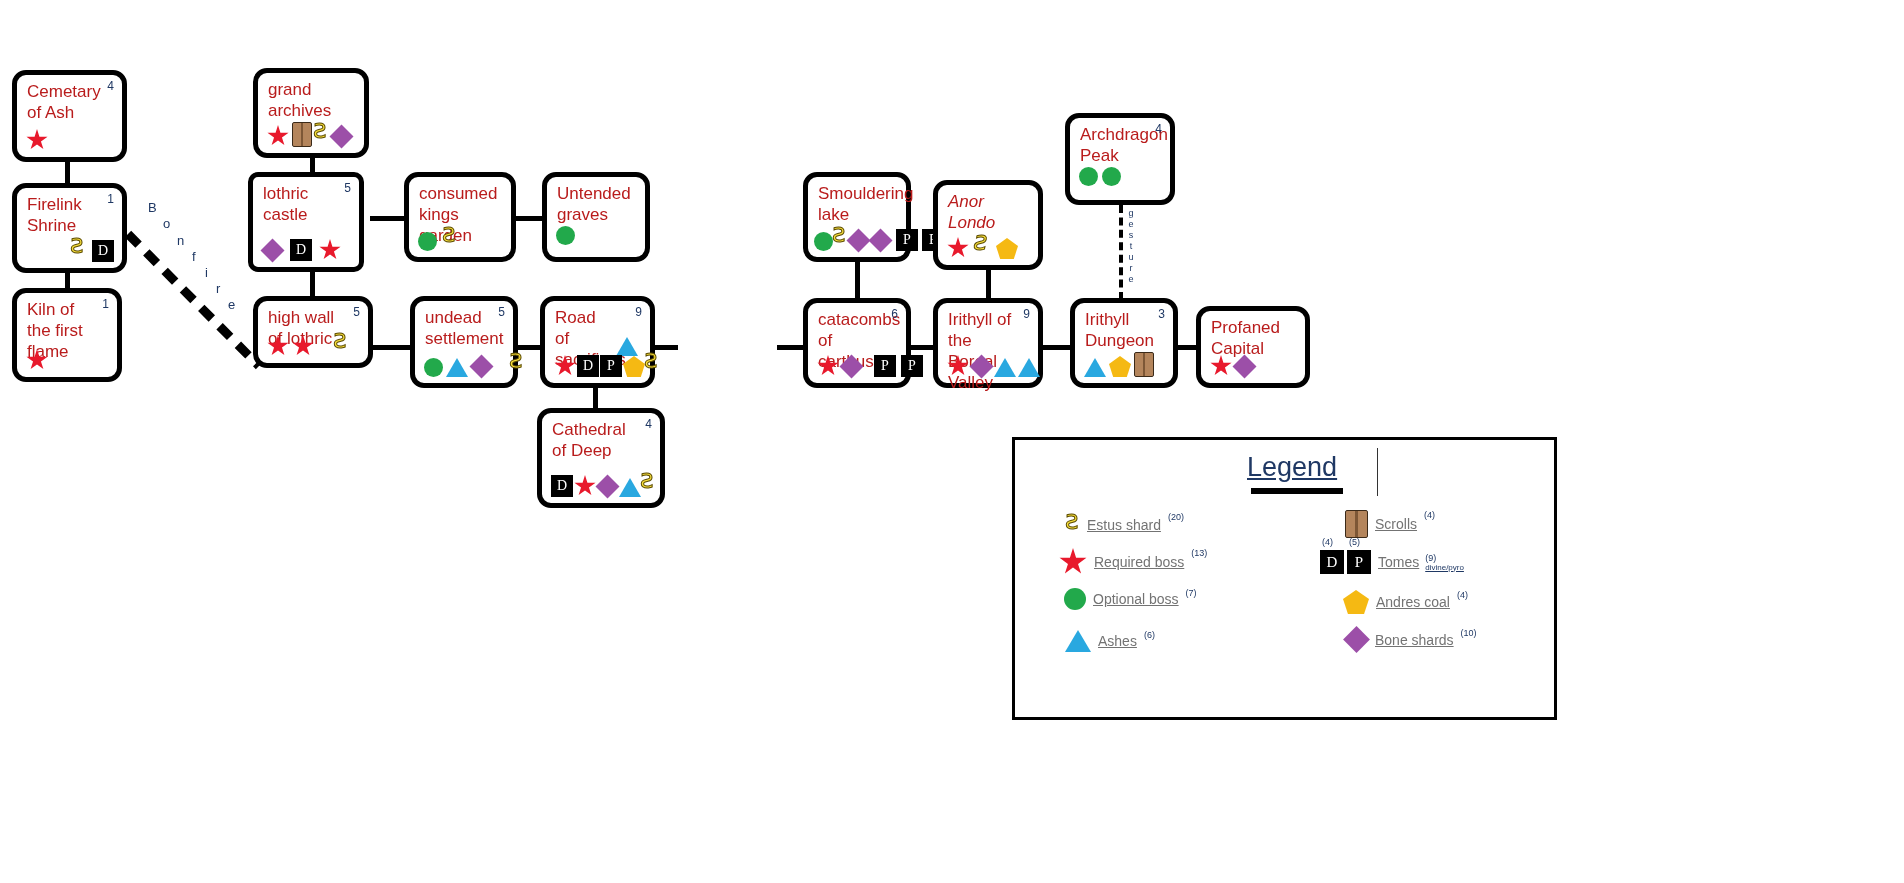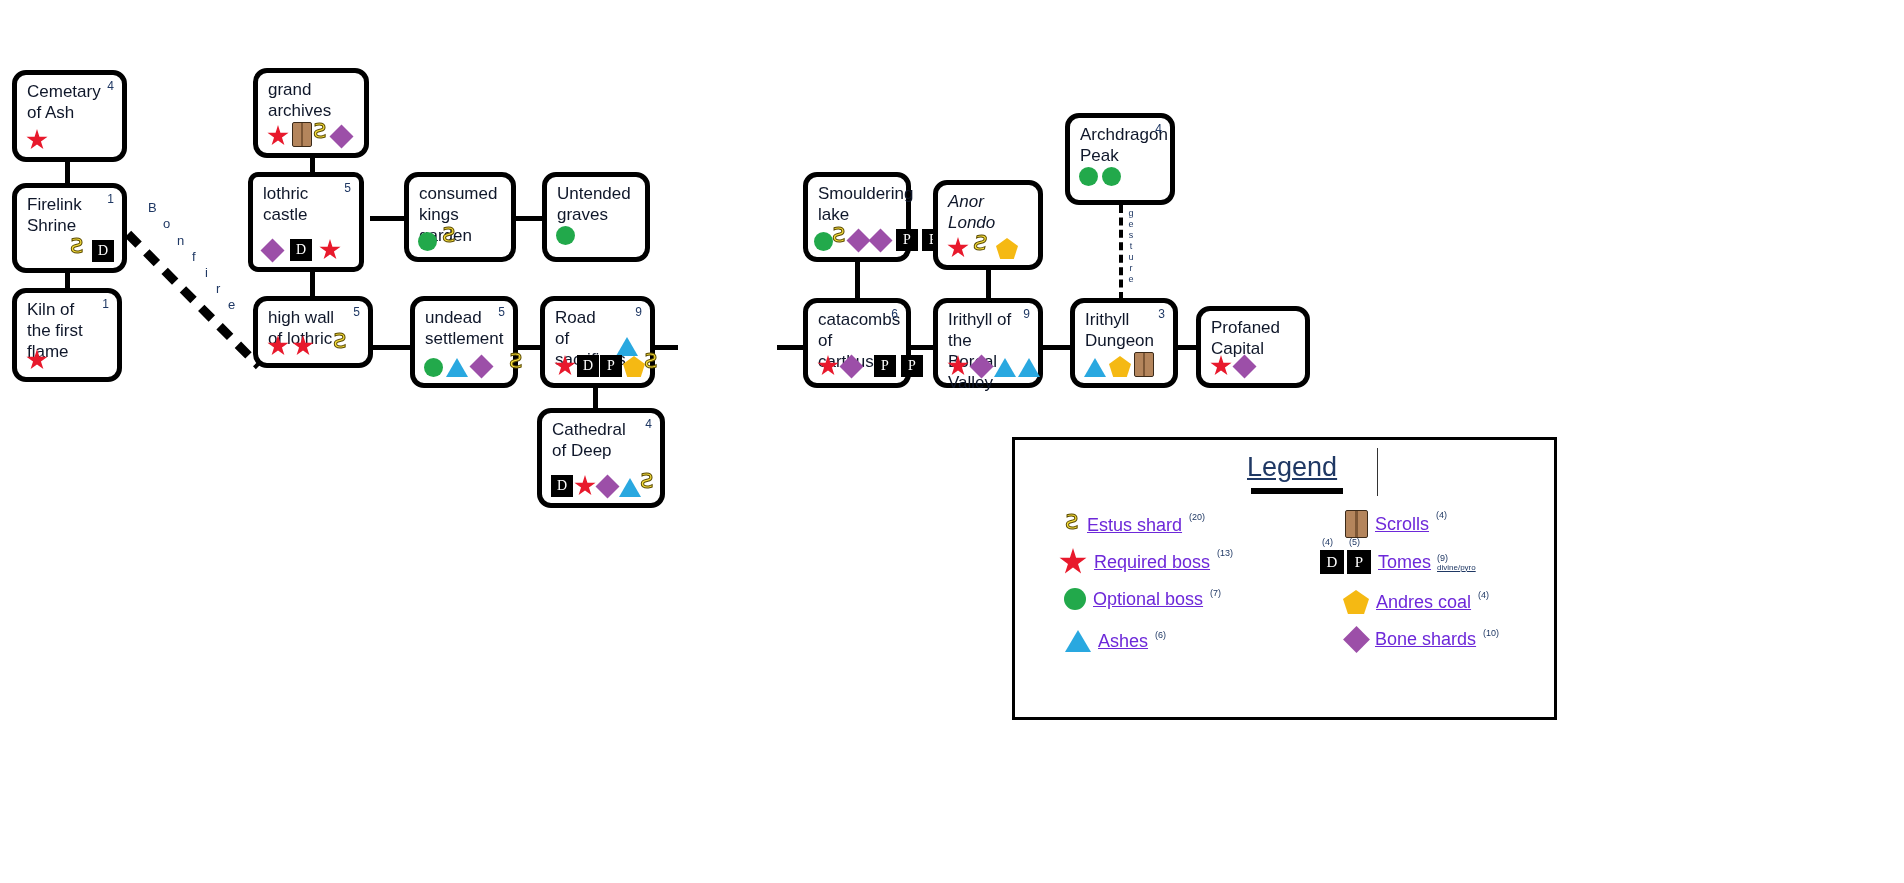--- a/index.html
+++ b/index.html
@@ -1,20 +1,20 @@
 <!DOCTYPE html>
 <html><head>
 <meta charset="utf-8">
 <style>
   html,body{margin:0;padding:0;background:#ffffff;}
   body{width:1904px;height:883px;position:relative;font-family:"Liberation Sans",sans-serif;overflow:hidden;}
   #canvas{position:absolute;left:0;top:0;width:1904px;height:883px;}
 
   .node{position:absolute;box-sizing:border-box;border:5px solid #000;border-radius:14px;background:#fff;}
-  .node .title{position:absolute;left:10px;top:6px;right:26px;font-size:17px;line-height:21px;color:#0f172a;}
+  .node .title{position:absolute;left:10px;top:6px;right:26px;font-size:17px;line-height:21px;color:#b91c1c;}
   .node .count{position:absolute;right:8px;top:4px;font-size:12px;color:#1f3864;}
   .node .icons{position:absolute;left:9px;right:6px;bottom:6px;display:flex;align-items:flex-end;gap:3px;height:26px;}
   .node .icons.spread{gap:7px;}
 
   
   .ic{display:inline-block;position:relative;flex:0 0 auto;}
   .ic-star{width:22px;height:22px;background:#e8192c;
     clip-path:polygon(50% 0%,61% 35%,98% 35%,68% 57%,79% 91%,50% 70%,21% 91%,32% 57%,2% 35%,39% 35%);}
   .ic-circle{width:19px;height:19px;border-radius:50%;background:#22a94b;}
   .ic-tri{width:0;height:0;border-left:11px solid transparent;border-right:11px solid transparent;border-bottom:19px solid #29a8e0;}
@@ -39,21 +39,21 @@
 
   .gesture-line{position:absolute;border-left:4px dashed #000;}
   .gesture-label{position:absolute;font-size:9px;color:#1f3864;line-height:10px;text-align:center;width:10px;}
 
   
   #legend{position:absolute;left:1012px;top:437px;width:545px;height:283px;border:3px solid #000;background:#fff;box-sizing:border-box;}
   #legend .lg-title{position:absolute;left:232px;top:12px;font-size:27px;color:#1f3864;text-decoration:underline;}
   #legend .lg-titlebar{position:absolute;left:236px;top:48px;width:92px;height:6px;background:#000;}
   #legend .lg-divider{position:absolute;left:362px;top:8px;width:1px;height:48px;background:#333;}
   .lg-row{position:absolute;display:flex;align-items:center;gap:7px;}
-  .lg-label{font-size:18px;color:#6d28d9;text-decoration:underline;}
+  .lg-label{font-size:14px;color:#737373;text-decoration:underline;}
   .lg-sup{font-size:9px;color:#1f3864;vertical-align:super;text-decoration:none;}
   .lg-sub{font-size:8px;color:#1f3864;text-decoration:underline;}
 </style>
 </head>
 <body>
 
 <div id="canvas">
 
   <div class="conn vconn" style="left:65px;top:160px;height:28px;"></div>
   <div class="conn vconn" style="left:65px;top:268px;height:28px;"></div>

